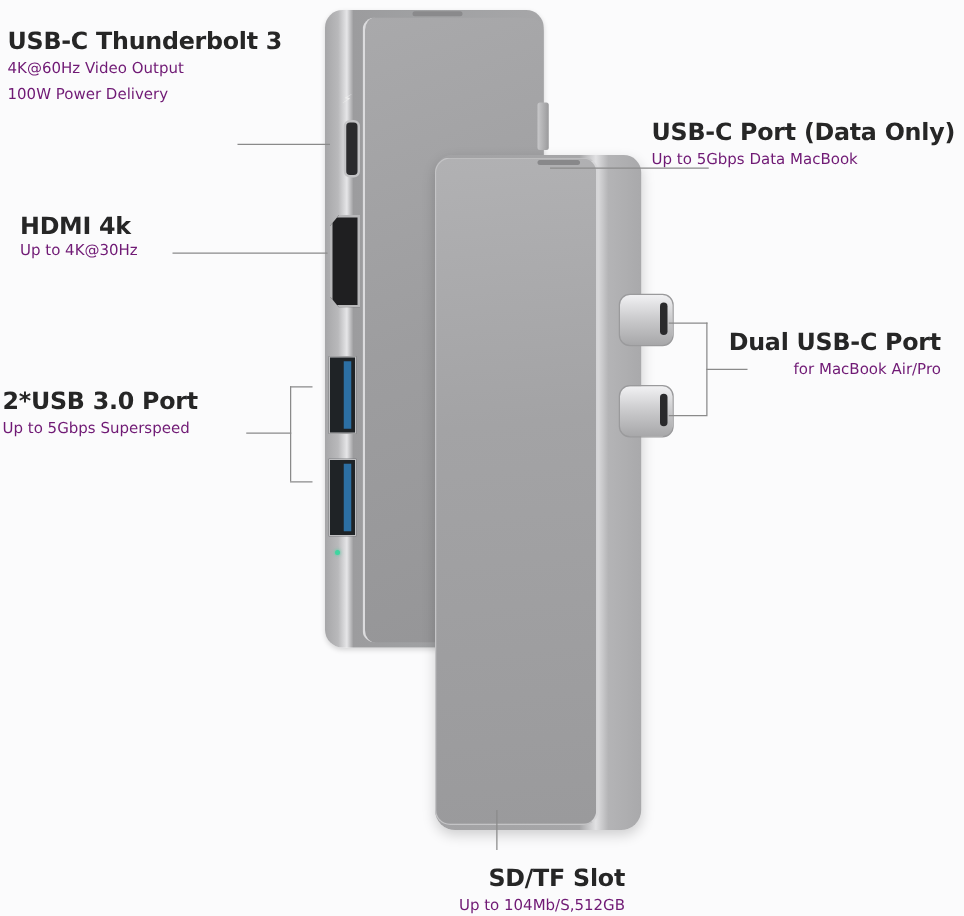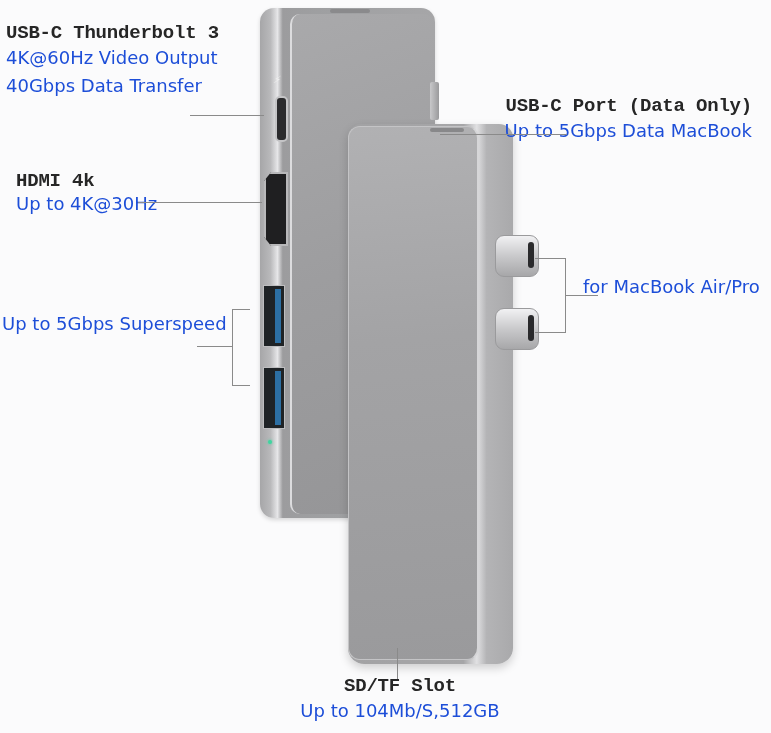--- a/index.html
+++ b/index.html
@@ -3,22 +3,22 @@
   <meta charset="utf-8">
   <style>
     html, body { margin: 0; padding: 0; }
     body {
       width: 771px; height: 733px; position: relative; overflow: hidden;
       background: #fbfbfc;
       font-family: "DejaVu Sans", sans-serif;
       color: #222;
     }
     .abs { position: absolute; }
-    .title { font-weight: bold; font-size: 19px; color: #262626; letter-spacing: -0.2px; white-space: nowrap; font-family: Liberation Mono, monospace; }
-    .sub { font-size: 18px; color: #1d4ed8; white-space: nowrap; }
+    .title { font-weight: bold; font-size: 19px; color: #262626; letter-spacing: -0.2px; white-space: nowrap; }
+    .sub { font-size: 12px; color: #701a75; white-space: nowrap; }
     .line { position: absolute; background: #8a8a8a; }
 
     
     .back-body {
       position: absolute; left: 260px; top: 8px; width: 175px; height: 510px;
       border-radius: 14px;
       background: linear-gradient(90deg, #a6a6a8 0%, #b9b9bb 6%, #e6e6e8 10%, #9c9c9e 13%, #9fa0a2 40%, #a6a6a8 100%);
       box-shadow: 0 2px 4px rgba(0,0,0,0.15);
     }
     .back-face {
@@ -94,49 +94,51 @@
   <div class="front-side"></div>
   <div class="front-face"></div>
   <div class="front-top-slot"></div>
   <div class="usbc-plug" style="top:235px"></div>
   <div class="usbc-plug" style="top:308px"></div>
 </div>
 
 <div class="abs" style="left:6px; top:22px">
   <div class="title">USB-C Thunderbolt 3</div>
   <div class="sub" style="margin-top:3px">4K@60Hz Video Output</div>
-  <div class="sub" style="margin-top:7px">40Gbps Data Transfer</div>
+  <div class="sub" style="margin-top:7px">100W Power Delivery</div>
 </div>
 <div class="line" style="left:190px; top:115px; width:74px; height:1px"></div>
 
 <div class="abs" style="left:16px; top:170px">
   <div class="title">HDMI 4k</div>
   <div class="sub" style="margin-top:1px">Up to 4K@30Hz</div>
 </div>
 <div class="line" style="left:138px; top:202px; width:124px; height:1px"></div>
 
 <div class="abs" style="left:2px; top:310px">
+  <div class="title">2*USB 3.0 Port</div>
   <div class="sub" style="margin-top:3px">Up to 5Gbps Superspeed</div>
 </div>
 <div class="line" style="left:197px; top:346px; width:36px; height:1px"></div>
 <div class="line" style="left:232px; top:309px; width:1px; height:76px"></div>
 <div class="line" style="left:232px; top:309px; width:18px; height:1px"></div>
 <div class="line" style="left:232px; top:385px; width:18px; height:1px"></div>
 
-<div class="abs" style="right:19px; top:95px; text-align:right">
+<div class="abs" style="right:7px; top:95px; text-align:left">
   <div class="title">USB-C Port (Data Only)</div>
   <div class="sub" style="margin-top:3px">Up to 5Gbps Data MacBook</div>
 </div>
 <div class="line" style="left:440px; top:134px; width:127px; height:1px"></div>
 
 <div class="abs" style="left:583px; top:263px">
-  <div class="sub" style="margin-top:13px; text-align:center">for MacBook Air/Pro</div>
+  <div class="title">Dual USB-C Port</div>
+  <div class="sub" style="margin-top:3px; text-align:right">for MacBook Air/Pro</div>
 </div>
 <div class="line" style="left:535px; top:258px; width:31px; height:1px"></div>
 <div class="line" style="left:565px; top:258px; width:1px; height:74px"></div>
 <div class="line" style="left:535px; top:332px; width:31px; height:1px"></div>
 <div class="line" style="left:565px; top:295px; width:33px; height:1px"></div>
 
 <div class="line" style="left:397px; top:648px; width:1px; height:32px"></div>
-<div class="abs" style="left:300px; top:675px; width:200px; text-align:center">
+<div class="abs" style="left:300px; top:692px; width:200px; text-align:right">
   <div class="title">SD/TF Slot</div>
   <div class="sub" style="margin-top:3px">Up to 104Mb/S,512GB</div>
 </div>
 
 </body></html>

